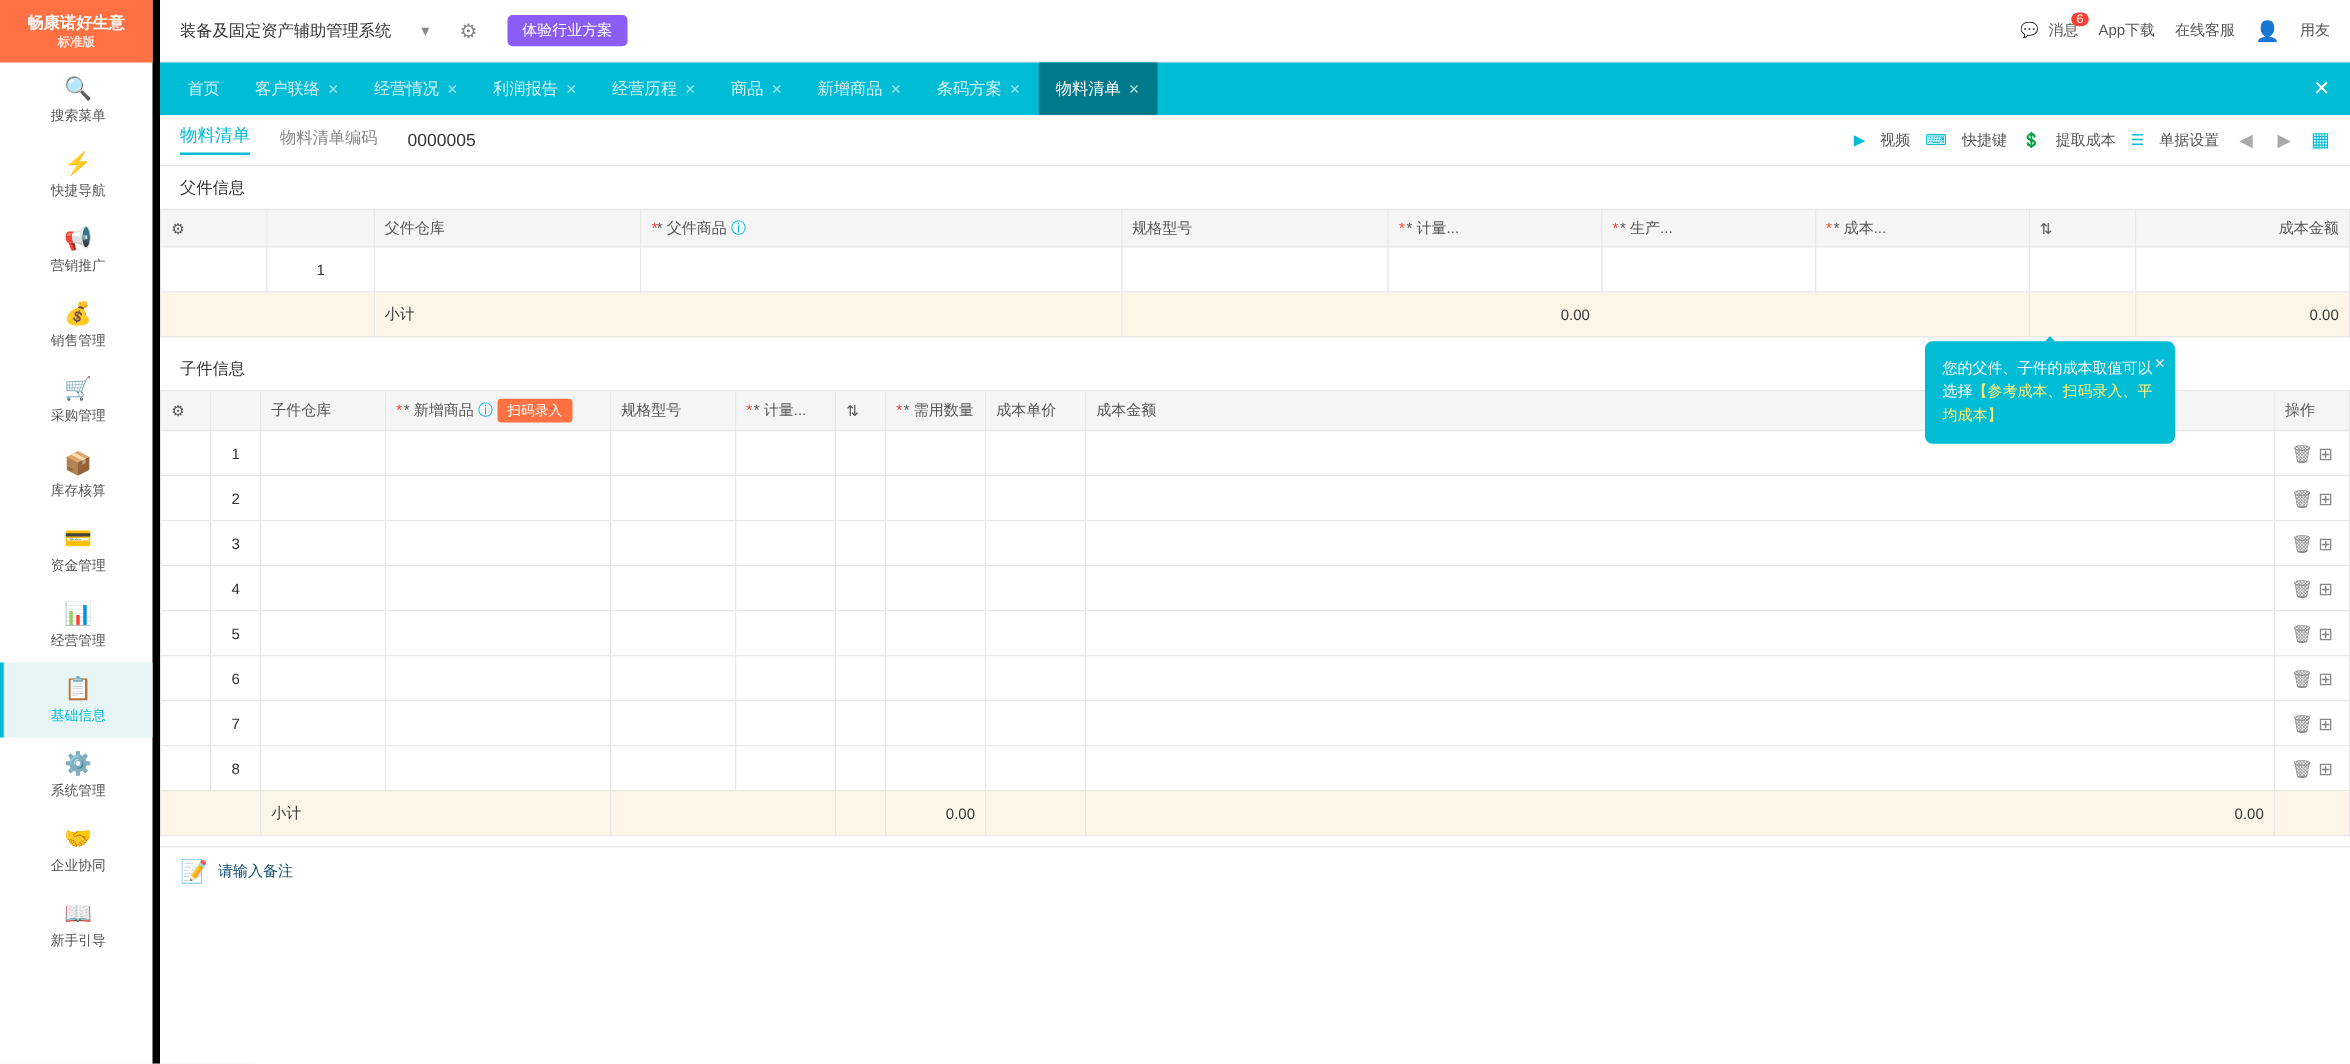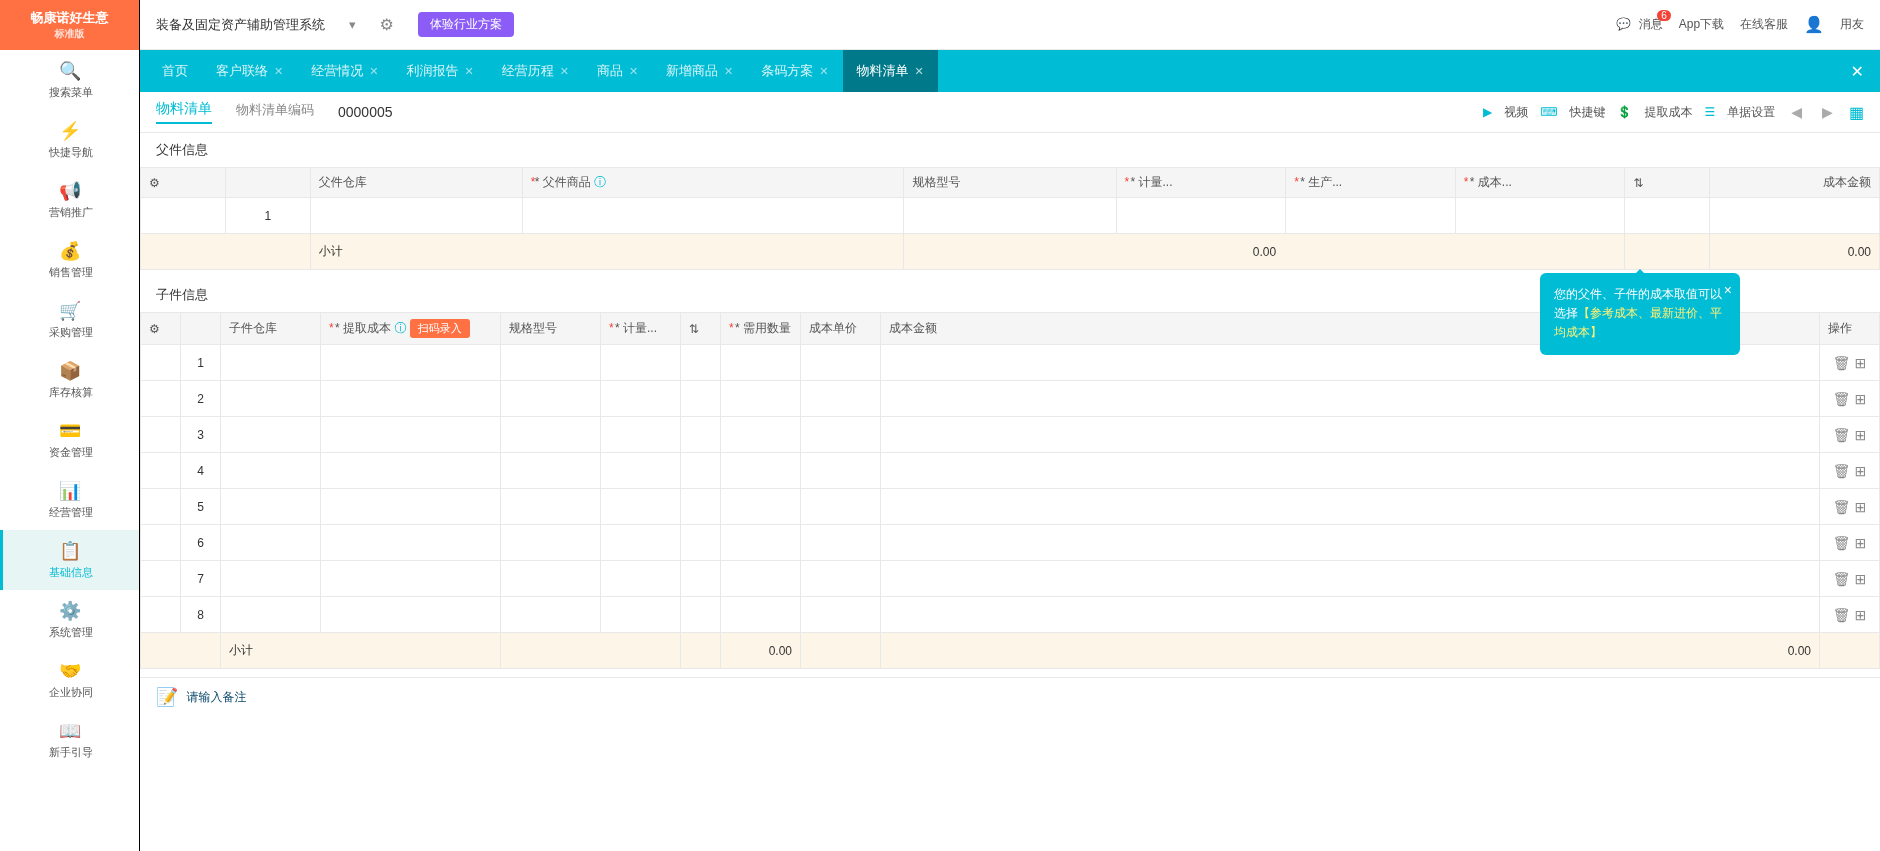--- a/index.html
+++ b/index.html
@@ -1,24 +1,24 @@
 <!DOCTYPE html>
 <html><head>
   <meta charset="utf-8">
   <style>
     * { box-sizing: border-box; margin: 0; padding: 0; }
     body { font-family: 'Microsoft YaHei', Arial, sans-serif; font-size: 13px; background: #f5f5f5; display: flex; height: 851px; overflow: hidden; }
 
     
     .sidebar {
-      width: 140px;
+      width: 128px;
       background: #fff;
       display: flex;
       flex-direction: column;
-      border-right: 1px solid #000000;
+      border-right: 6px solid #000000;
       flex-shrink: 0;
     }
     .sidebar-logo {
       background: #ff7043;
       height: 50px;
       display: flex;
       align-items: center;
       justify-content: center;
       color: #fff;
       font-size: 14px;
@@ -437,21 +437,21 @@
           <span class="nav-arrow" style="color:#aaa;">◀</span>
           <span class="nav-arrow" style="color:#aaa;">▶</span>
           <span style="color:#00bcd4;font-size:16px;">▦</span>
         </div>
       </div>
 
       <div style="position:relative;flex:1;overflow:auto;">
 
         <div class="tooltip-popup">
           <span class="tooltip-close">×</span>
-          <span>您的父件、子件的成本取值可以选择<span class="tooltip-accent">【参考成本、最新进价、平均成本】</span></span>
+          <span>您的父件、子件的成本取值可以选择<span class="tooltip-accent">【参考成本、扫码录入、平均成本】</span></span>
         </div>
 
         <div class="section">
           <div class="section-title">父件信息</div>
           <table class="data-table">
             <thead>
               <tr>
                 <th class="settings-col th-gear">⚙</th>
                 <th class="row-num"></th>
                 <th class="col-warehouse"><span>父件仓库</span></th>
@@ -490,21 +490,21 @@
 
         <div class="section">
           <div class="section-title">子件信息</div>
           <table class="data-table">
             <thead>
               <tr>
                 <th class="settings-col th-gear">⚙</th>
                 <th class="row-num"></th>
                 <th class="col-warehouse"><span>子件仓库</span></th>
                 <th class="col-product">
-                  <span class="required">*</span> <span style="margin-left:-2px;">* 提取成本</span> <span style="color:#00bcd4;">ⓘ</span>
+                  <span class="required">*</span> <span style="margin-left:-2px;">* 新增商品</span> <span style="color:#00bcd4;">ⓘ</span>
                   <button class="scan-btn">扫码录入</button>
                 </th>
                 <th class="col-spec">规格型号</th>
                 <th class="col-unit"><span class="required">*</span> <span style="margin-left:-2px;">* 计量...</span></th>
                 <th style="width:40px;">⇅</th>
                 <th class="col-needed"><span class="required">*</span> <span style="margin-left:-2px;">* 需用数量</span></th>
                 <th class="col-unit-cost">成本单价</th>
                 <th style="flex:1;min-width:200px;">成本金额</th>
                 <th class="col-action">操作</th>
               </tr>

